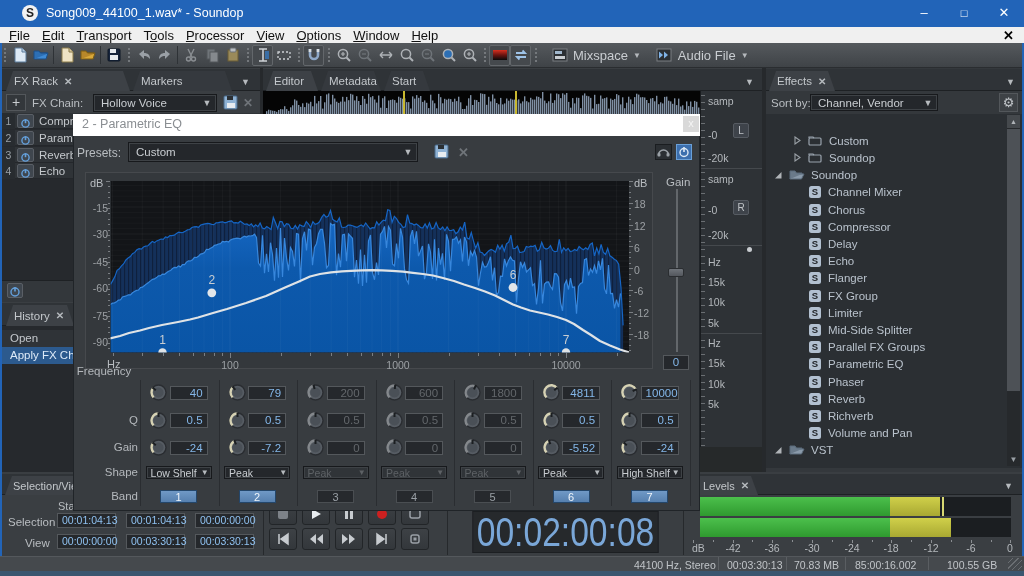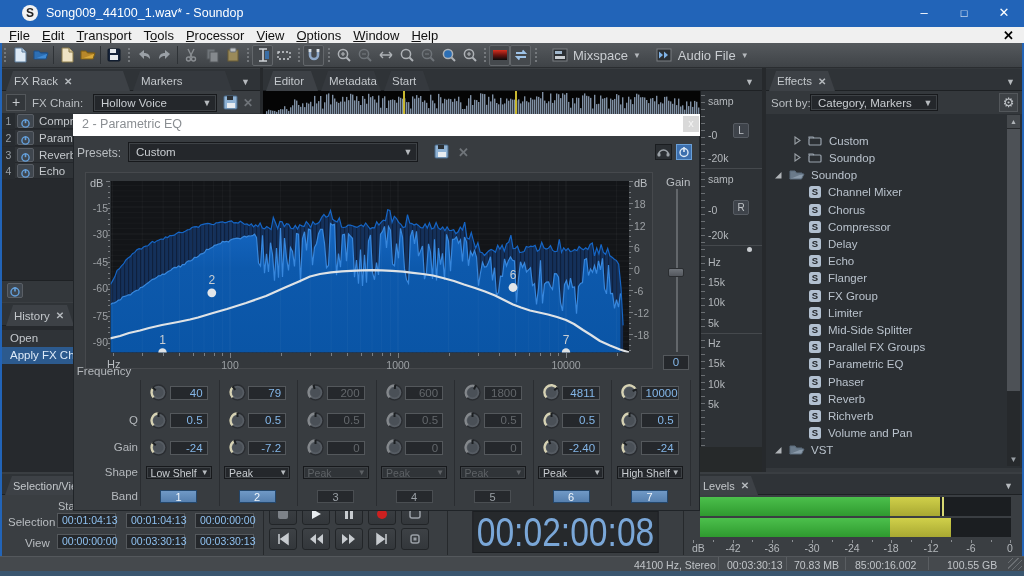--- a/index.html
+++ b/index.html
@@ -587,21 +587,21 @@
     <div style="position:absolute;left:46px;top:156px;width:5px;height:5px;border-radius:50%;background:#c8ccd0"></div>
   </div>
 <div class="abs" style="left:263px;top:447px;width:499px;height:25px;background:#26292a"></div>
 <div class="abs" style="left:762px;top:68px;width:4px;height:404px;background:#26292c"></div>
 <div class="abs" style="left:766px;top:68px;width:256px;height:404px;background:#34383c"></div>
 <div class="abs tabbar" style="left:766px;top:69px;width:256px;height:22px"></div>
 <div class="abs tab active" style="left:769px;top:71px;width:66px;height:20px">Effects<span class="tabx">✕</span></div>
 <div class="abs ddarrow" style="left:1006px;top:77px">▼</div>
 <div class="abs txt" style="left:771px;top:97px;font-size:11.5px">Sort by:</div>
 <div class="abs combo" style="left:810px;top:94px;width:128px;height:17px">
-    <span class="cv">Category, Markers</span>
+    <span class="cv">Channel, Vendor</span>
     <span class="ca">▼</span>
   </div>
 <div class="abs" style="left:999px;top:93px;width:19px;height:19px;background:#3e4246;border:1px solid #53575b;color:#c0c4c8;font-size:13px;text-align:center;line-height:17px">⚙</div>
 <div class="abs" style="left:766px;top:114px;width:256px;height:354px;background:#2b2f33;overflow:hidden">
     <div style="position:absolute;left:0;top:18.2px;width:256px;height:17px;display:flex;align-items:center;padding-left:27px;color:#b9c2cc;font-size:11.5px"><svg width="9" height="9" style="margin-right:6px">
         <path d="M2 1 L7 4.5 L2 8 Z" fill="none" stroke="#9aa0a6" stroke-width="1.1"></path>
       </svg><svg width="14" height="11" style="margin-right:7px;vertical-align:-1px">
         <rect x="1" y="3" width="12" height="7" rx="1" fill="none" stroke="#9aa4ae" stroke-width="1.2"></rect>
         <path d="M1 3 L1 2 h4 l1 1" fill="none" stroke="#9aa4ae" stroke-width="1.2"></path>
       </svg>Custom</div>
@@ -1180,21 +1180,21 @@
     </svg></div>
 <div class="abs" style="left:542.6px;top:439.0px;width:17px;height:17px"><svg width="17" height="17">
       <circle cx="8.5" cy="8.5" r="8.2" fill="#2a2d31"></circle>
       <circle cx="8.5" cy="8.5" r="6.8" fill="#565c63"></circle>
       <circle cx="8.5" cy="8.5" r="5" fill="#4a5057"></circle>
       <path d="M3.6 13.4 A7.0 7.0 0 0 1 6.1 1.9" fill="none" stroke="#d6d2b4" stroke-width="2.4"></path>
       <path d="M7.3 5.2 L5.8 1.0" stroke="#1b1e21" stroke-width="2"></path>
     </svg></div>
 <div class="abs valbox" style="left:562.1px;top:385.5px;width:38px;height:14.5px;color:#84b7e9">4811</div>
 <div class="abs valbox" style="left:562.1px;top:413px;width:38px;height:14.5px;color:#84b7e9">0.5</div>
-<div class="abs valbox" style="left:562.1px;top:440.5px;width:38px;height:14.5px;color:#84b7e9">-2.40</div>
+<div class="abs valbox" style="left:562.1px;top:440.5px;width:38px;height:14.5px;color:#84b7e9">-5.52</div>
 <div class="abs combo" style="left:538.1px;top:466px;width:66px;height:13px;background:#24272b;color:#c9cdd1;font-size:10.5px">
     <span class="cv" style="padding:0 4px">Peak</span>
     <span class="ca" style="color:#b6babe;width:12px;font-size:8px">▼</span>
   </div>
 <div class="abs" style="left:552.6px;top:490px;width:37px;height:13px;background:linear-gradient(#7099c6,#5680af);border:1px solid #24466a;color:#eef4fa;font-size:11px;text-align:center;line-height:12px">6</div>
 <div class="abs" style="left:621.1px;top:384.0px;width:17px;height:17px"><svg width="17" height="17">
       <circle cx="8.5" cy="8.5" r="8.2" fill="#2a2d31"></circle>
       <circle cx="8.5" cy="8.5" r="6.8" fill="#565c63"></circle>
       <circle cx="8.5" cy="8.5" r="5" fill="#4a5057"></circle>
       <path d="M3.6 13.4 A7.0 7.0 0 1 1 14.8 5.5" fill="none" stroke="#d6d2b4" stroke-width="2.4"></path>

